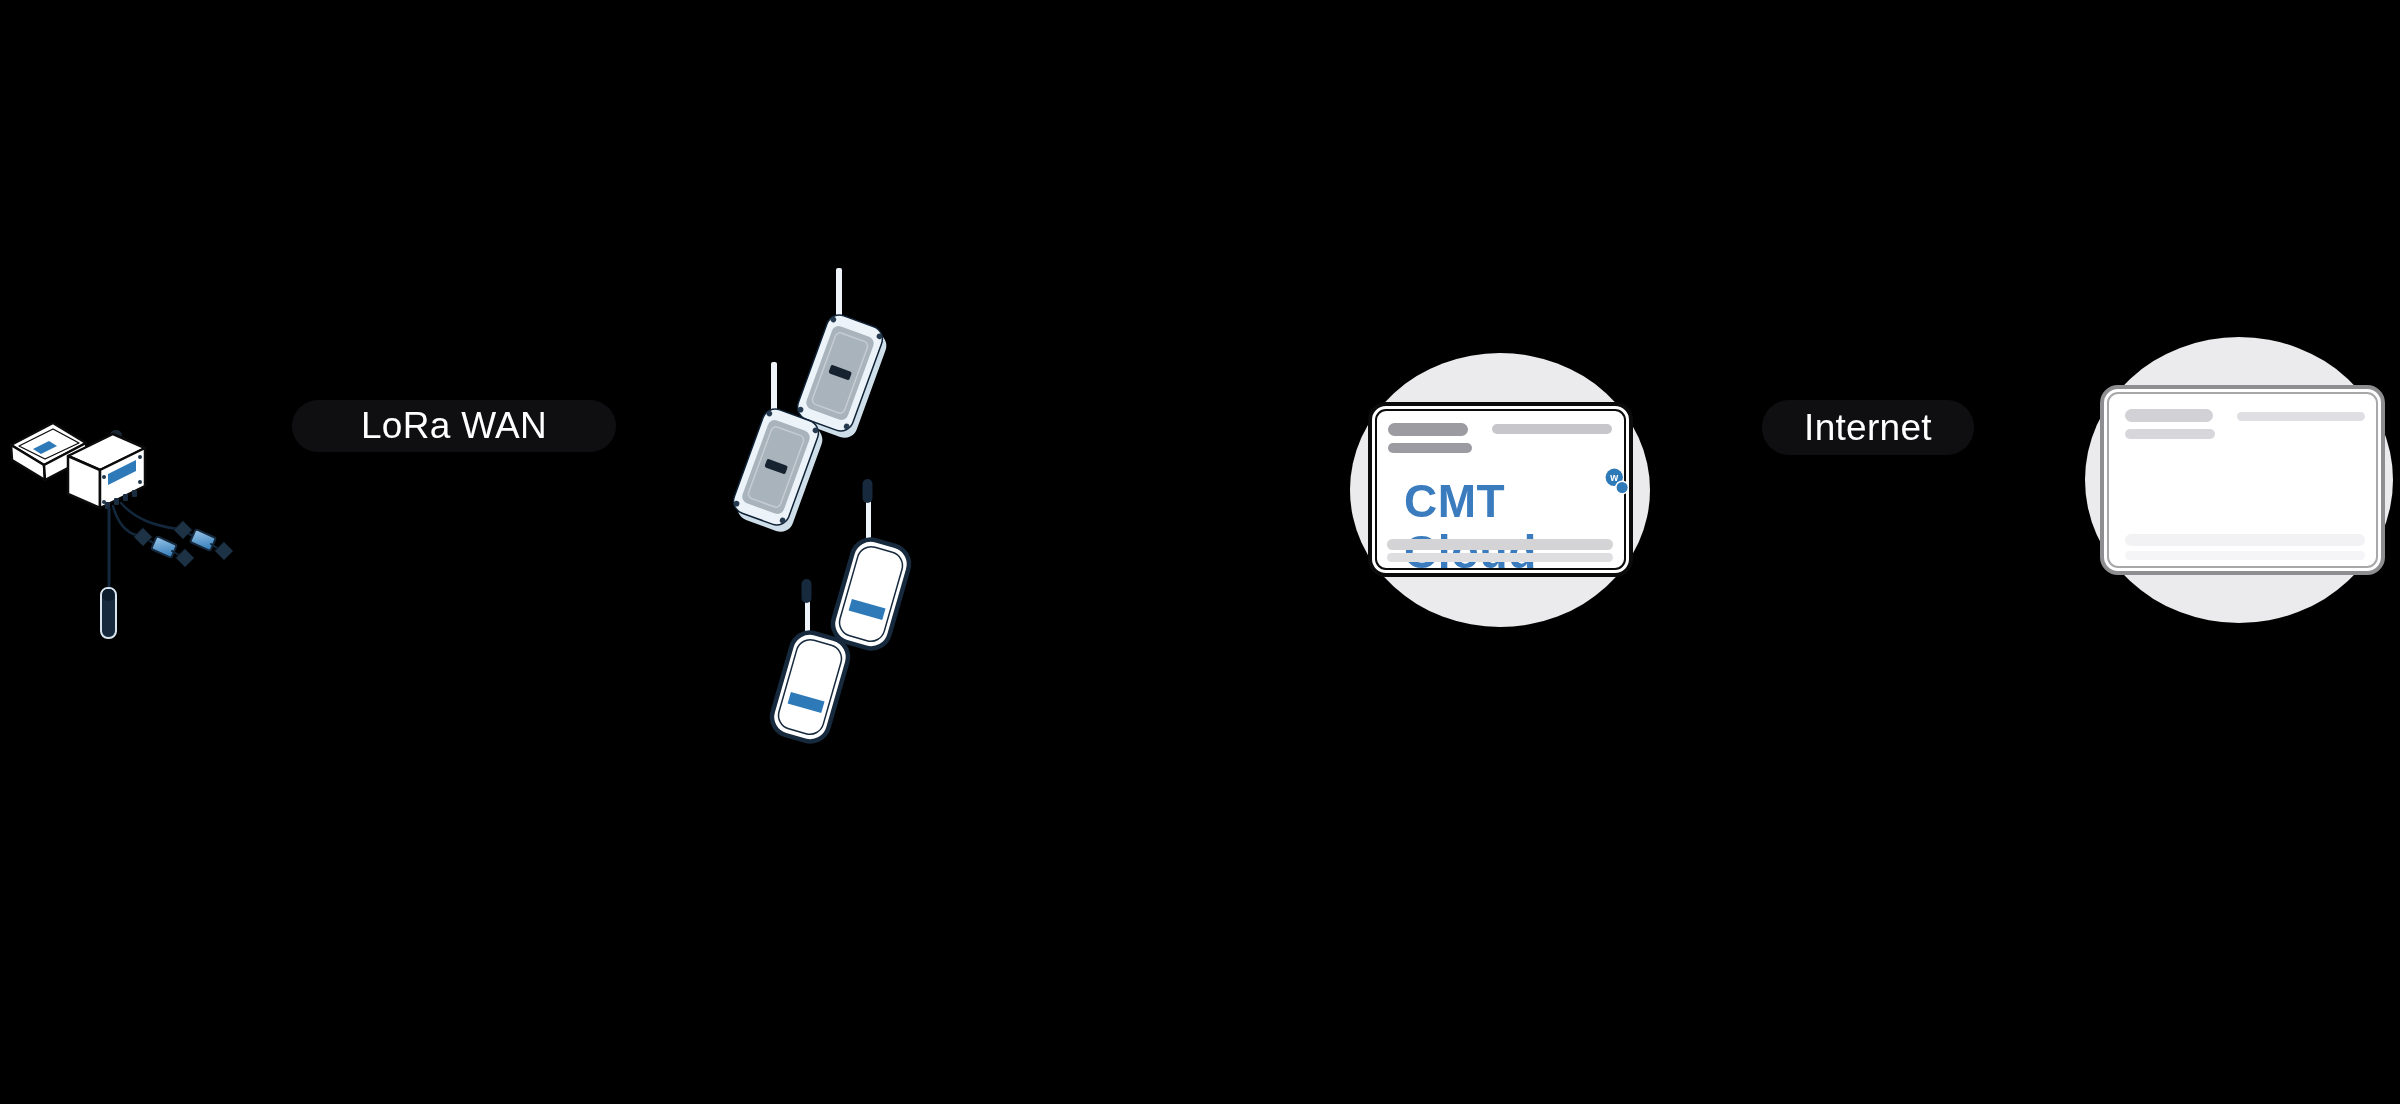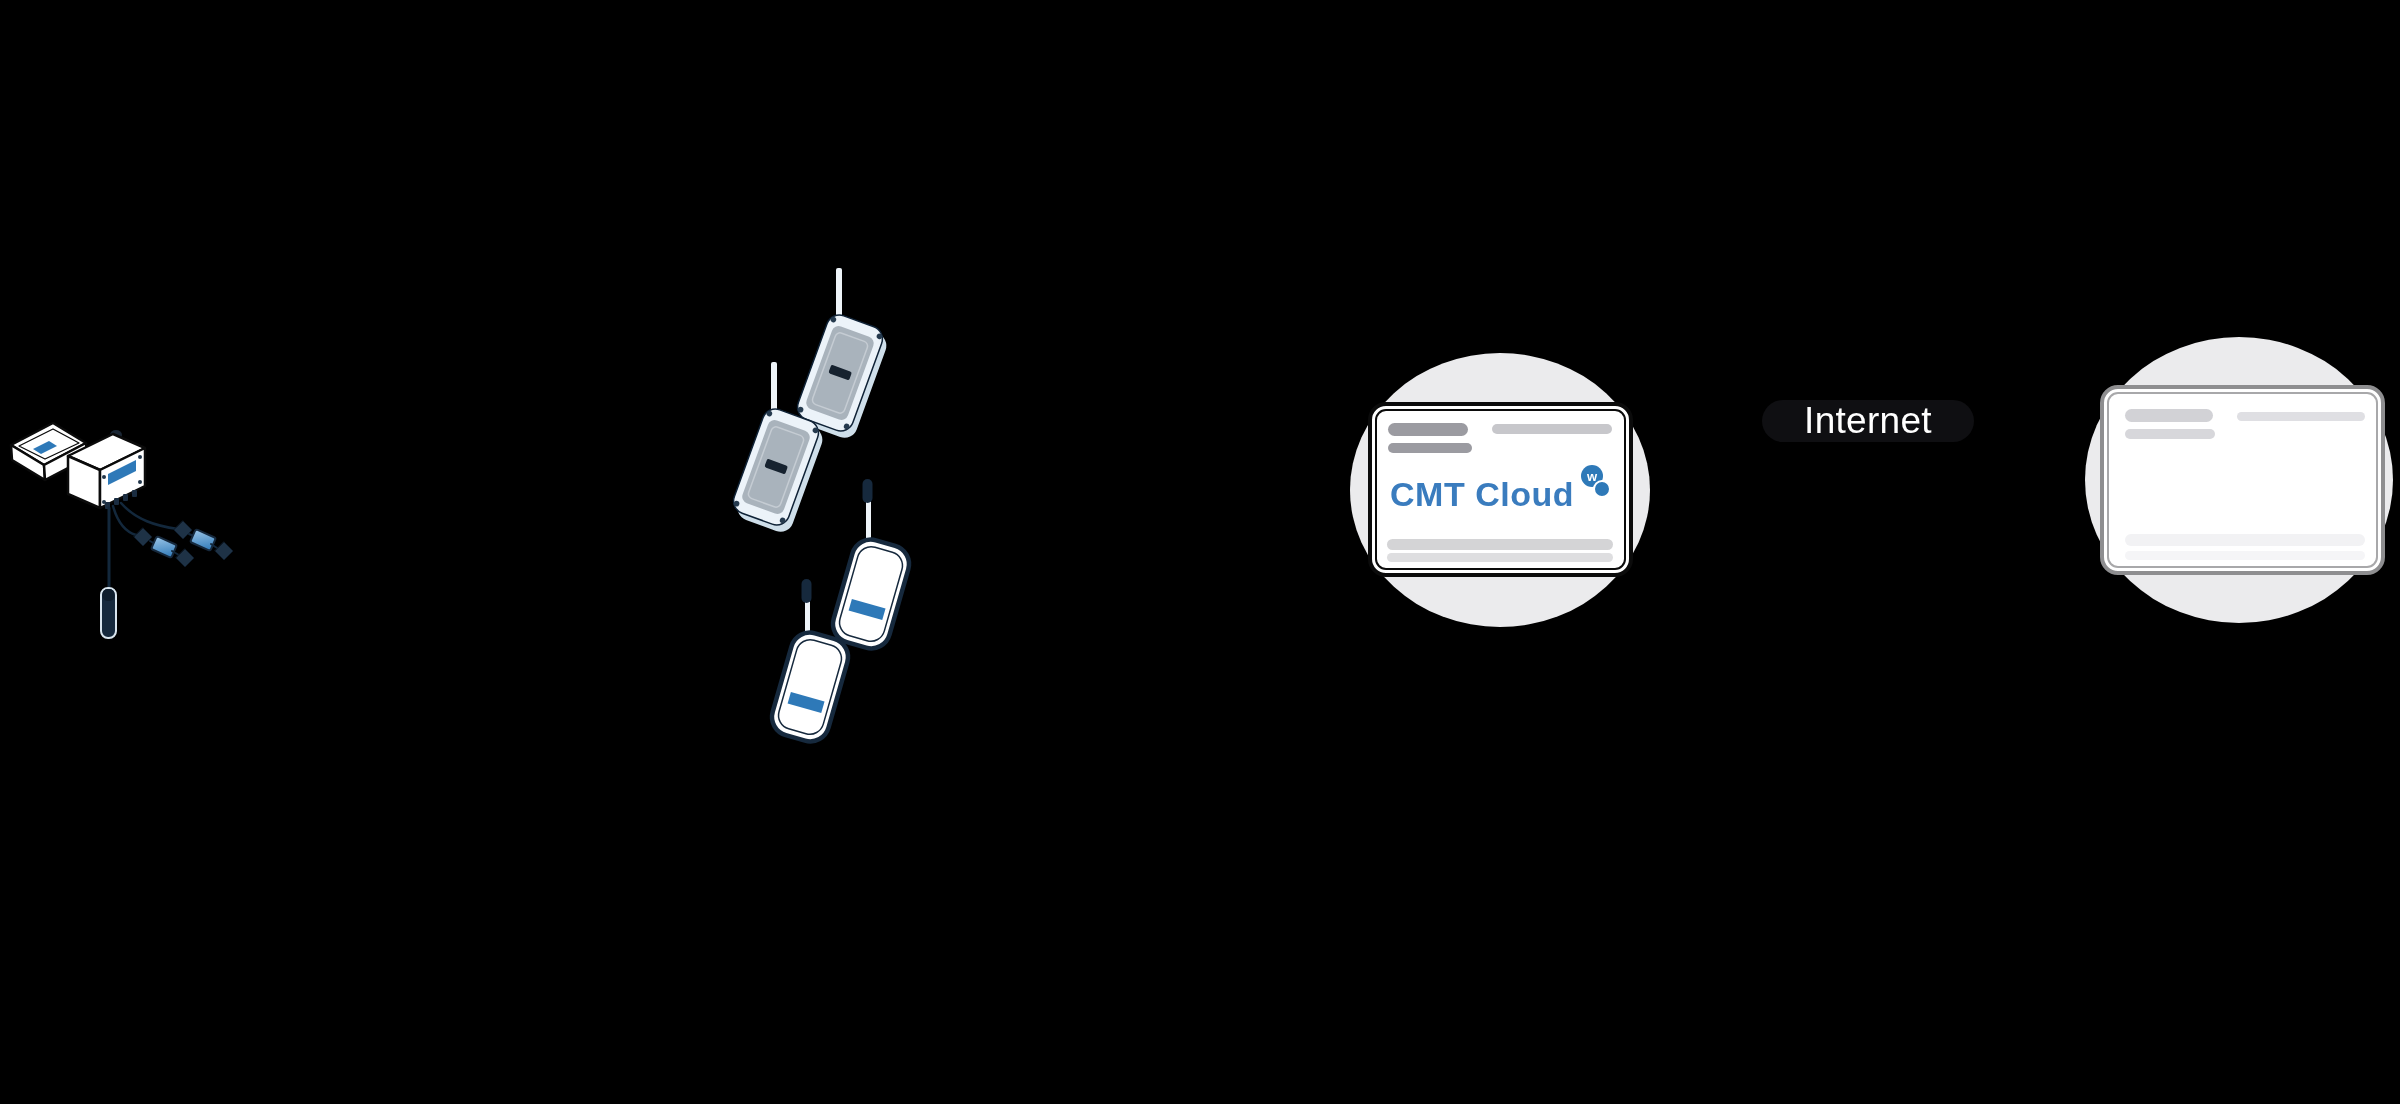--- a/index.html
+++ b/index.html
@@ -25,22 +25,22 @@
   .browser.grey{border:4px solid var(--card_border_grey,#8e8e90);}
   .frame{position:absolute;inset:3px;border-radius:11px;pointer-events:none;}
   .browser.dark .frame{border:2px solid var(--card_border_dark,#0b0b0b);}
   .browser.grey .frame{border:2px solid #a8a8aa;}
   .bar{position:absolute;border-radius:7px;}
   .cloud-title-row{
     position:absolute;left:0;right:0;top:70px;
     display:flex;align-items:flex-start;justify-content:center;gap:5px;
   }
   .cloud-title{
-    font-size:34px;font-weight:bold;letter-spacing:.5px;
-    color:var(--cloud_title_blue,#3a7cbe);line-height:1.1;
+    font-size:46px;font-weight:bold;letter-spacing:.5px;
+    color:var(--cloud_title_blue,#3a7cbe);line-height:1.1;margin-left:32px;
   }
   .logo{margin-top:-12px;}
 </style>
 </head>
 <body>
 
 <div class="stage">
 
   <svg class="layer" width="2400" height="1104" viewBox="0 0 2400 1104">
     <defs>
@@ -152,23 +152,26 @@
         <rect x="801.5" y="579" width="10" height="24" rx="5" fill="var(--device_navy)"></rect>
         <g transform="translate(810,687) rotate(16)">
           <rect x="-29" y="-53" width="58" height="106" rx="19" fill="#ffffff" stroke="var(--device_navy)" stroke-width="4.5"></rect>
           <rect x="-23" y="-46" width="46" height="92" rx="14" fill="none" stroke="var(--device_navy)" stroke-width="1.5"></rect>
           <rect x="-17" y="10" width="35" height="12" fill="var(--brand_blue)"></rect>
         </g>
       </g>
     </g>
   </svg>
 
-
-
-  <div class="pill" style="left:1762px;top:400px;width:212px;height:42px;">
+  <div class="pill" style="left:292px;top:400px;width:324px;">
+    <span>LoRa WAN</span>
+  </div>
+
+
+  <div class="pill" style="left:1762px;top:400px;width:212px;height:55px;">
     <span>Internet</span>
   </div>
 
   <div>
     <div class="halo" style="left:1350px;top:353px;width:300px;height:274px;"></div>
     <div class="browser dark" style="left:1368px;top:402px;width:265px;height:175px;">
       <div class="frame"></div>
       <span class="bar" style="left:16px;top:17px;width:80px;height:13px;background:var(--bar_dark_grey);"></span>
       <span class="bar" style="left:16px;top:37px;width:84px;height:10px;background:var(--bar_dark_grey);"></span>
       <span class="bar" style="left:120px;top:18px;width:120px;height:10px;background:var(--bar_mid_grey);"></span>

